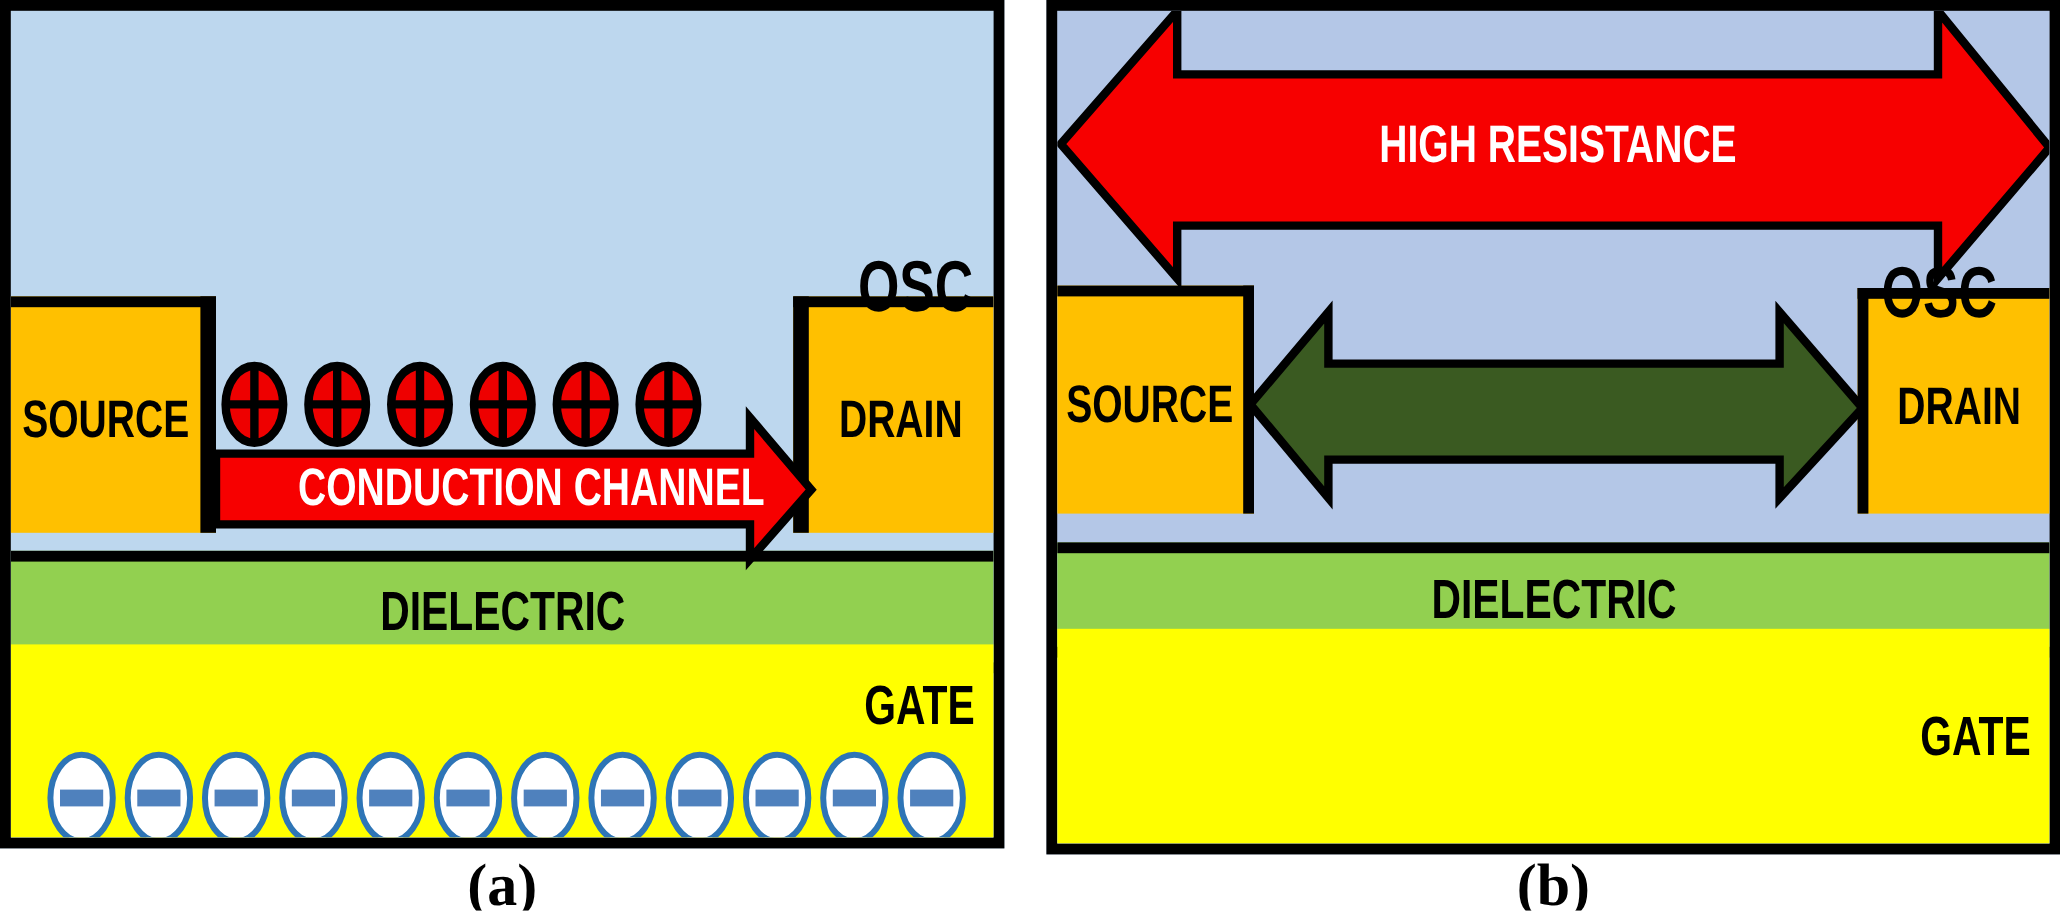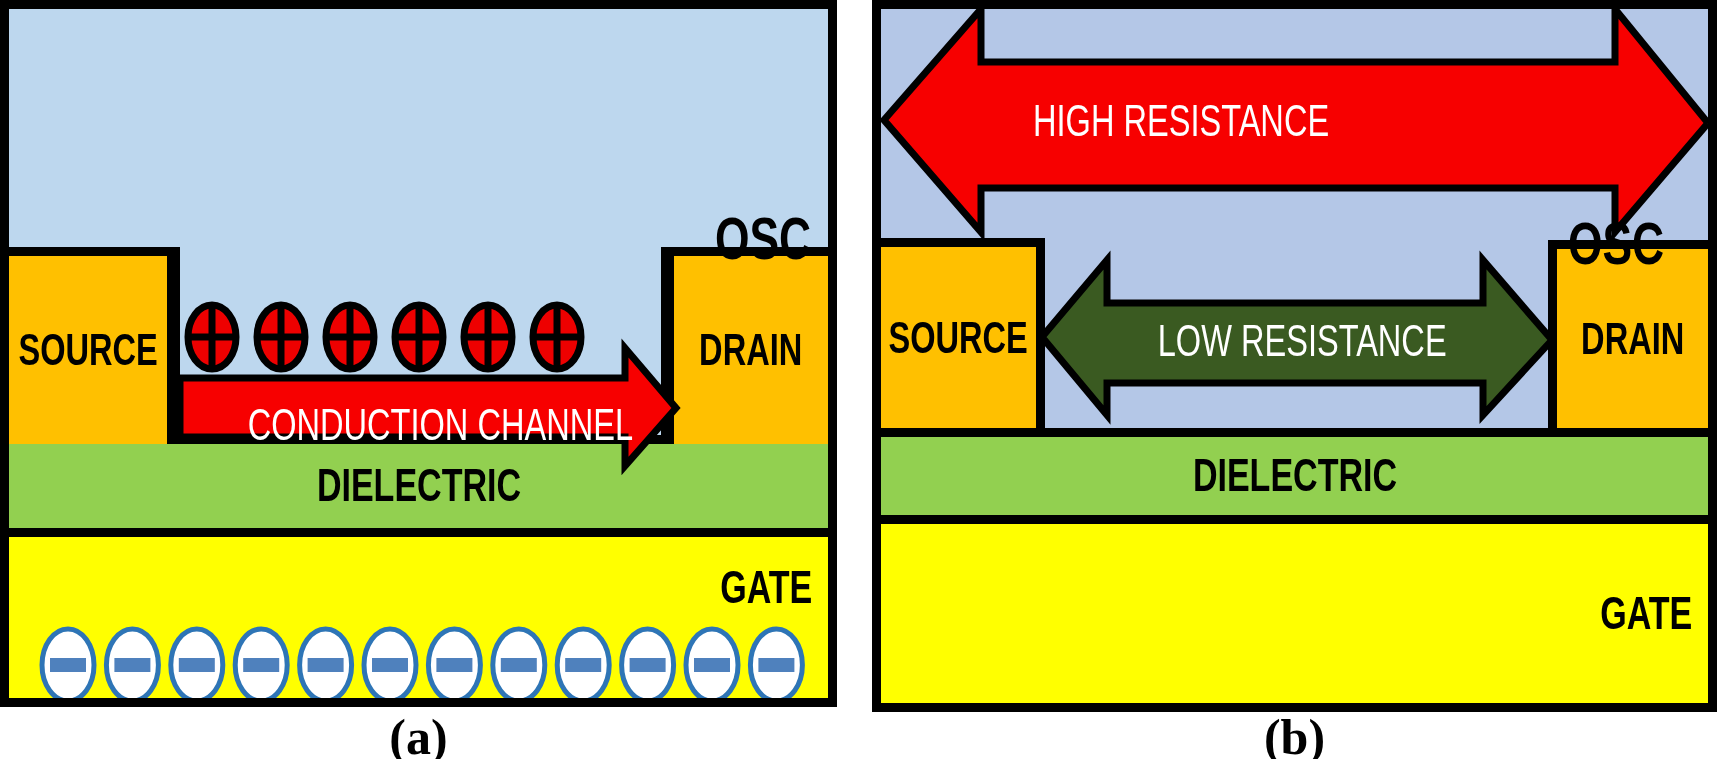--- a/index.html
+++ b/index.html
@@ -14,45 +14,45 @@
   body{background:var(--c-bg);font-family:"Liberation Sans",sans-serif;}
   #stage{position:relative;width:1717px;height:759px;background:var(--c-bg);overflow:hidden;}
 
   .panel{position:absolute;top:0;border:9px solid var(--c-outline);box-sizing:border-box;overflow:hidden;}
   #panel-a{left:0;width:837px;height:707px;background:var(--c-osc-a);}
   #panel-b{left:872px;width:845px;height:712px;background:var(--c-osc-b);}
 
   .abs{position:absolute;box-sizing:border-box;}
   .band-dielectric{left:0;width:100%;background:var(--c-dielectric);
     border-top:9px solid var(--c-outline);border-bottom:9px solid var(--c-outline);
-    display:flex;align-items:center;justify-content:center;}
+    display:flex;align-items:center;justify-content:center;margin-top:24px;}
   .band-gate{left:0;width:100%;background:var(--c-gate);
     display:flex;align-items:center;justify-content:flex-end;}
   #gate-area-a{align-items:flex-start;padding-top:26px;}
 
   .contact{background:var(--c-contact);display:flex;align-items:center;justify-content:center;text-align:center;}
   #source-a{left:0;top:238px;width:171px;height:197px;border-top:9px solid var(--c-outline);border-right:13px solid var(--c-outline);}
   #drain-a{left:652px;top:238px;width:167px;height:197px;border-top:9px solid var(--c-outline);border-left:13px solid var(--c-outline);}
   #source-b{left:0;top:229px;width:164px;height:190px;border-top:9px solid var(--c-outline);border-right:9px solid var(--c-outline);}
   #drain-b{left:667px;top:231px;width:160px;height:188px;border-top:9px solid var(--c-outline);border-left:9px solid var(--c-outline);}
 
   svg.overlay{position:absolute;left:0;top:0;pointer-events:none;}
 
   .lbl{font-weight:bold;color:var(--c-text-dark);white-space:nowrap;line-height:1.08;}
   .squeeze{display:inline-block;transform:scaleX(0.74);transform-origin:center center;}
   .lbl-osc{font-size:60px;}
   .lbl-layer{font-size:46px;}
   .lbl-contact{font-size:44px;}
-  .lbl-arrow{font-weight:normal;color:var(--c-text-light);font-size:44px;white-space:nowrap;line-height:1.1;}
+  .lbl-arrow{font-weight:bold;color:var(--c-text-light);font-size:44px;white-space:nowrap;text-align:center;line-height:1.1;}
 
   .osc-wrap{left:0;width:100%;text-align:right;}
   #osc-a-wrap{top:198px;}
   #osc-b-wrap{top:203px;transform:translateX(-27px);}
 
-  #channel-label{left:171px;top:392px;width:446px;}
+  #channel-label{left:171px;top:374px;width:446px;}
   #high-label{left:100px;top:88px;width:634px;}
   #low-label{left:226px;top:308px;width:376px;}
 
   .caption{position:absolute;text-align:center;font-family:"Liberation Serif",serif;
     font-weight:bold;font-size:50px;color:var(--c-text-dark);line-height:1;}
   #caption-a{left:0;top:712px;width:837px;}
   #caption-b{left:872px;top:712px;width:845px;}
 </style>
 </head>
 <body>
@@ -196,20 +196,17 @@
     </svg>
 
     <div id="osc-b-wrap" class="abs osc-wrap">
       <span class="lbl lbl-osc squeeze">OSC</span>
     </div>
 
     <div id="high-label" class="abs lbl-arrow">
       <span class="squeeze">HIGH RESISTANCE</span>
     </div>
 
-    <div id="low-label" class="abs lbl-arrow">
-      <span class="squeeze">LOW RESISTANCE</span>
-    </div>
   </div>
 
   <div id="caption-a" class="caption">(a)</div>
   <div id="caption-b" class="caption">(b)</div>
 </div>
 
 </body></html>

